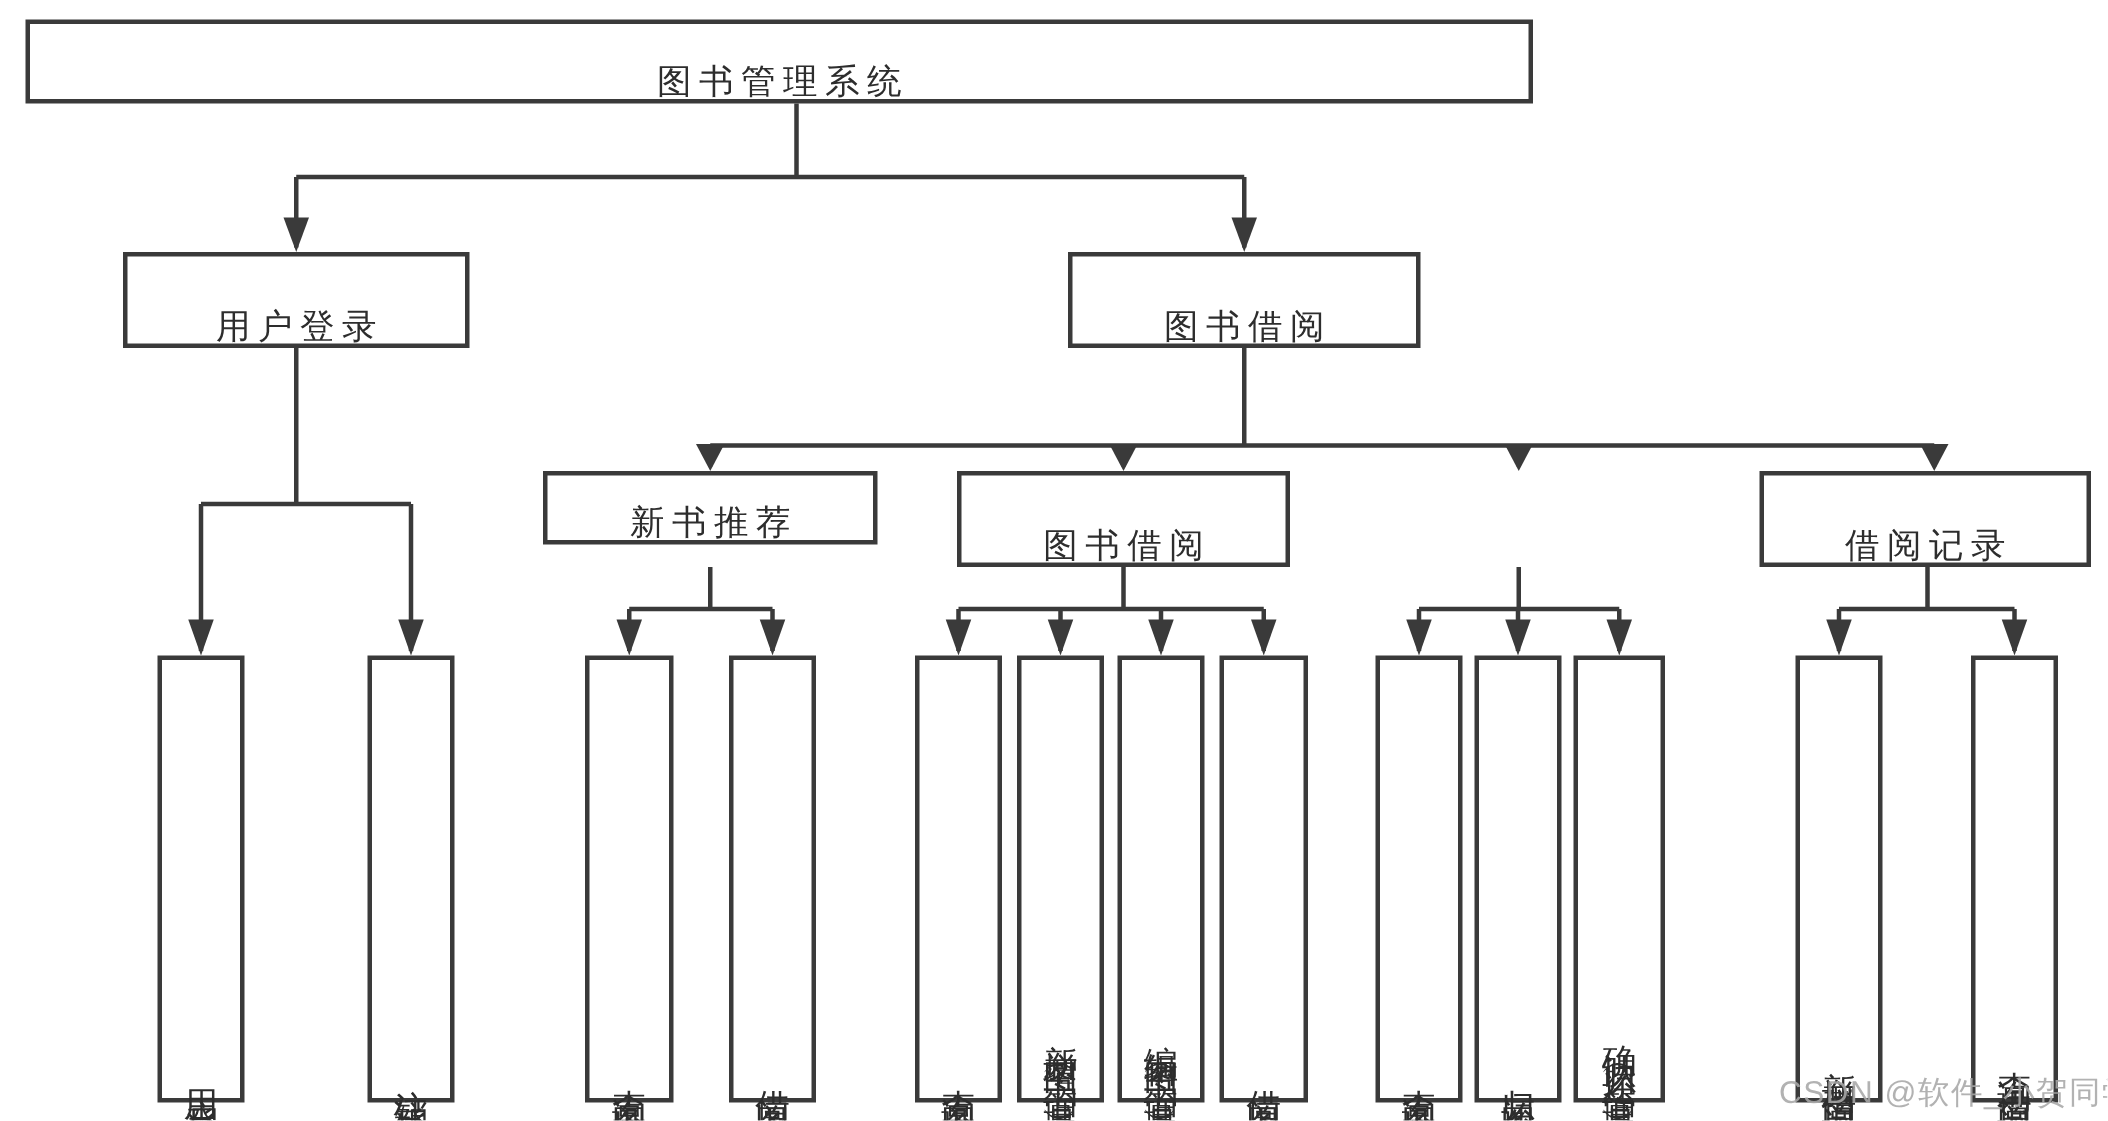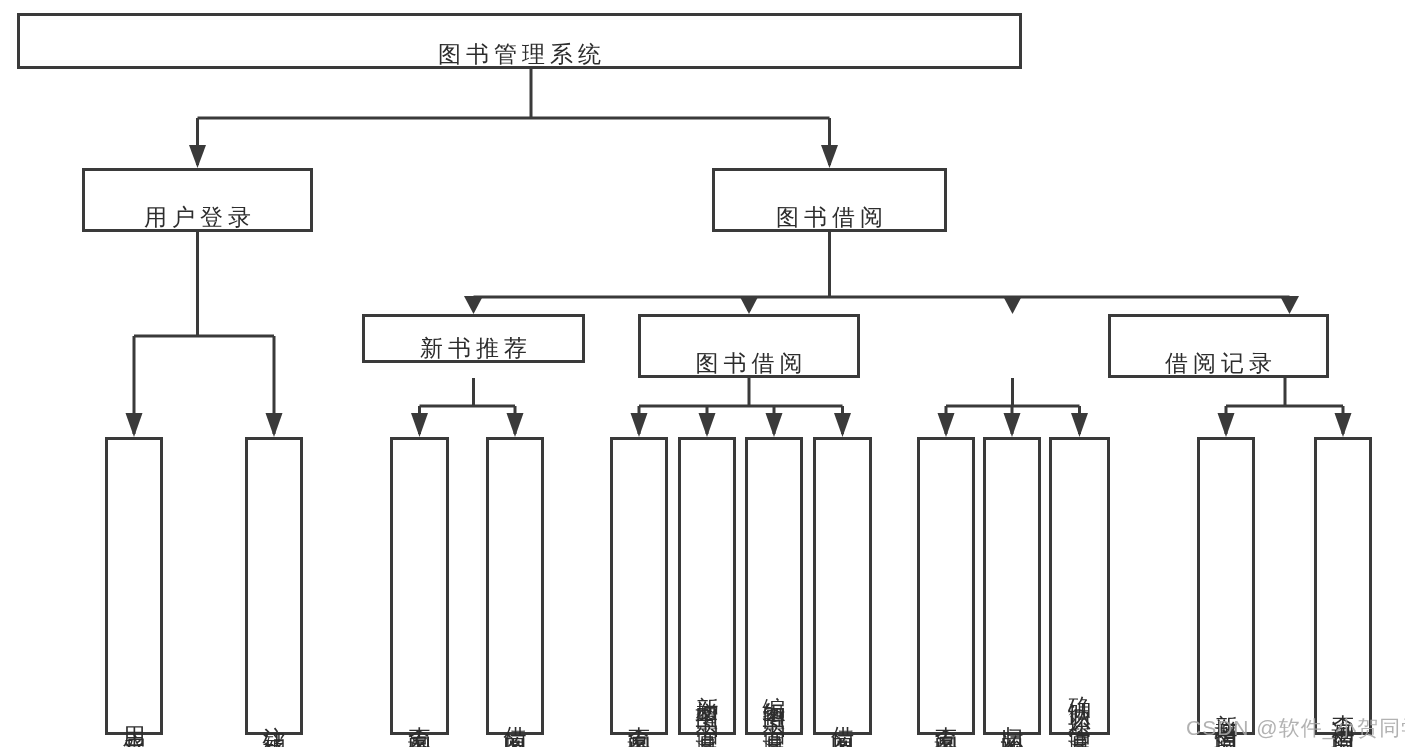--- a/index.html
+++ b/index.html
@@ -116,21 +116,21 @@
   <div class="box hbox" style="left:712px;top:168px;width:235px;height:64px">
     <span>图书借阅</span>
   </div>
 
   <div class="box hbox" style="left:362px;top:314px;width:223px;height:49px">
     <span>新书推荐</span>
   </div>
   <div class="box hbox" style="left:638px;top:314px;width:222px;height:64px">
     <span>图书借阅</span>
   </div>
-  <div class="box hbox" style="left:1108px;top:314px;width:221px;height:64px">
+  <div class="box hbox" style="left:1173px;top:314px;width:221px;height:64px">
     <span>借阅记录</span>
   </div>
 
   <div class="box vbox" style="left:105px;top:437px;width:58px;height:298px">
     <span>用户登录</span>
   </div>
   <div class="box vbox" style="left:245px;top:437px;width:58px;height:298px">
     <span>注销登录</span>
   </div>
 

